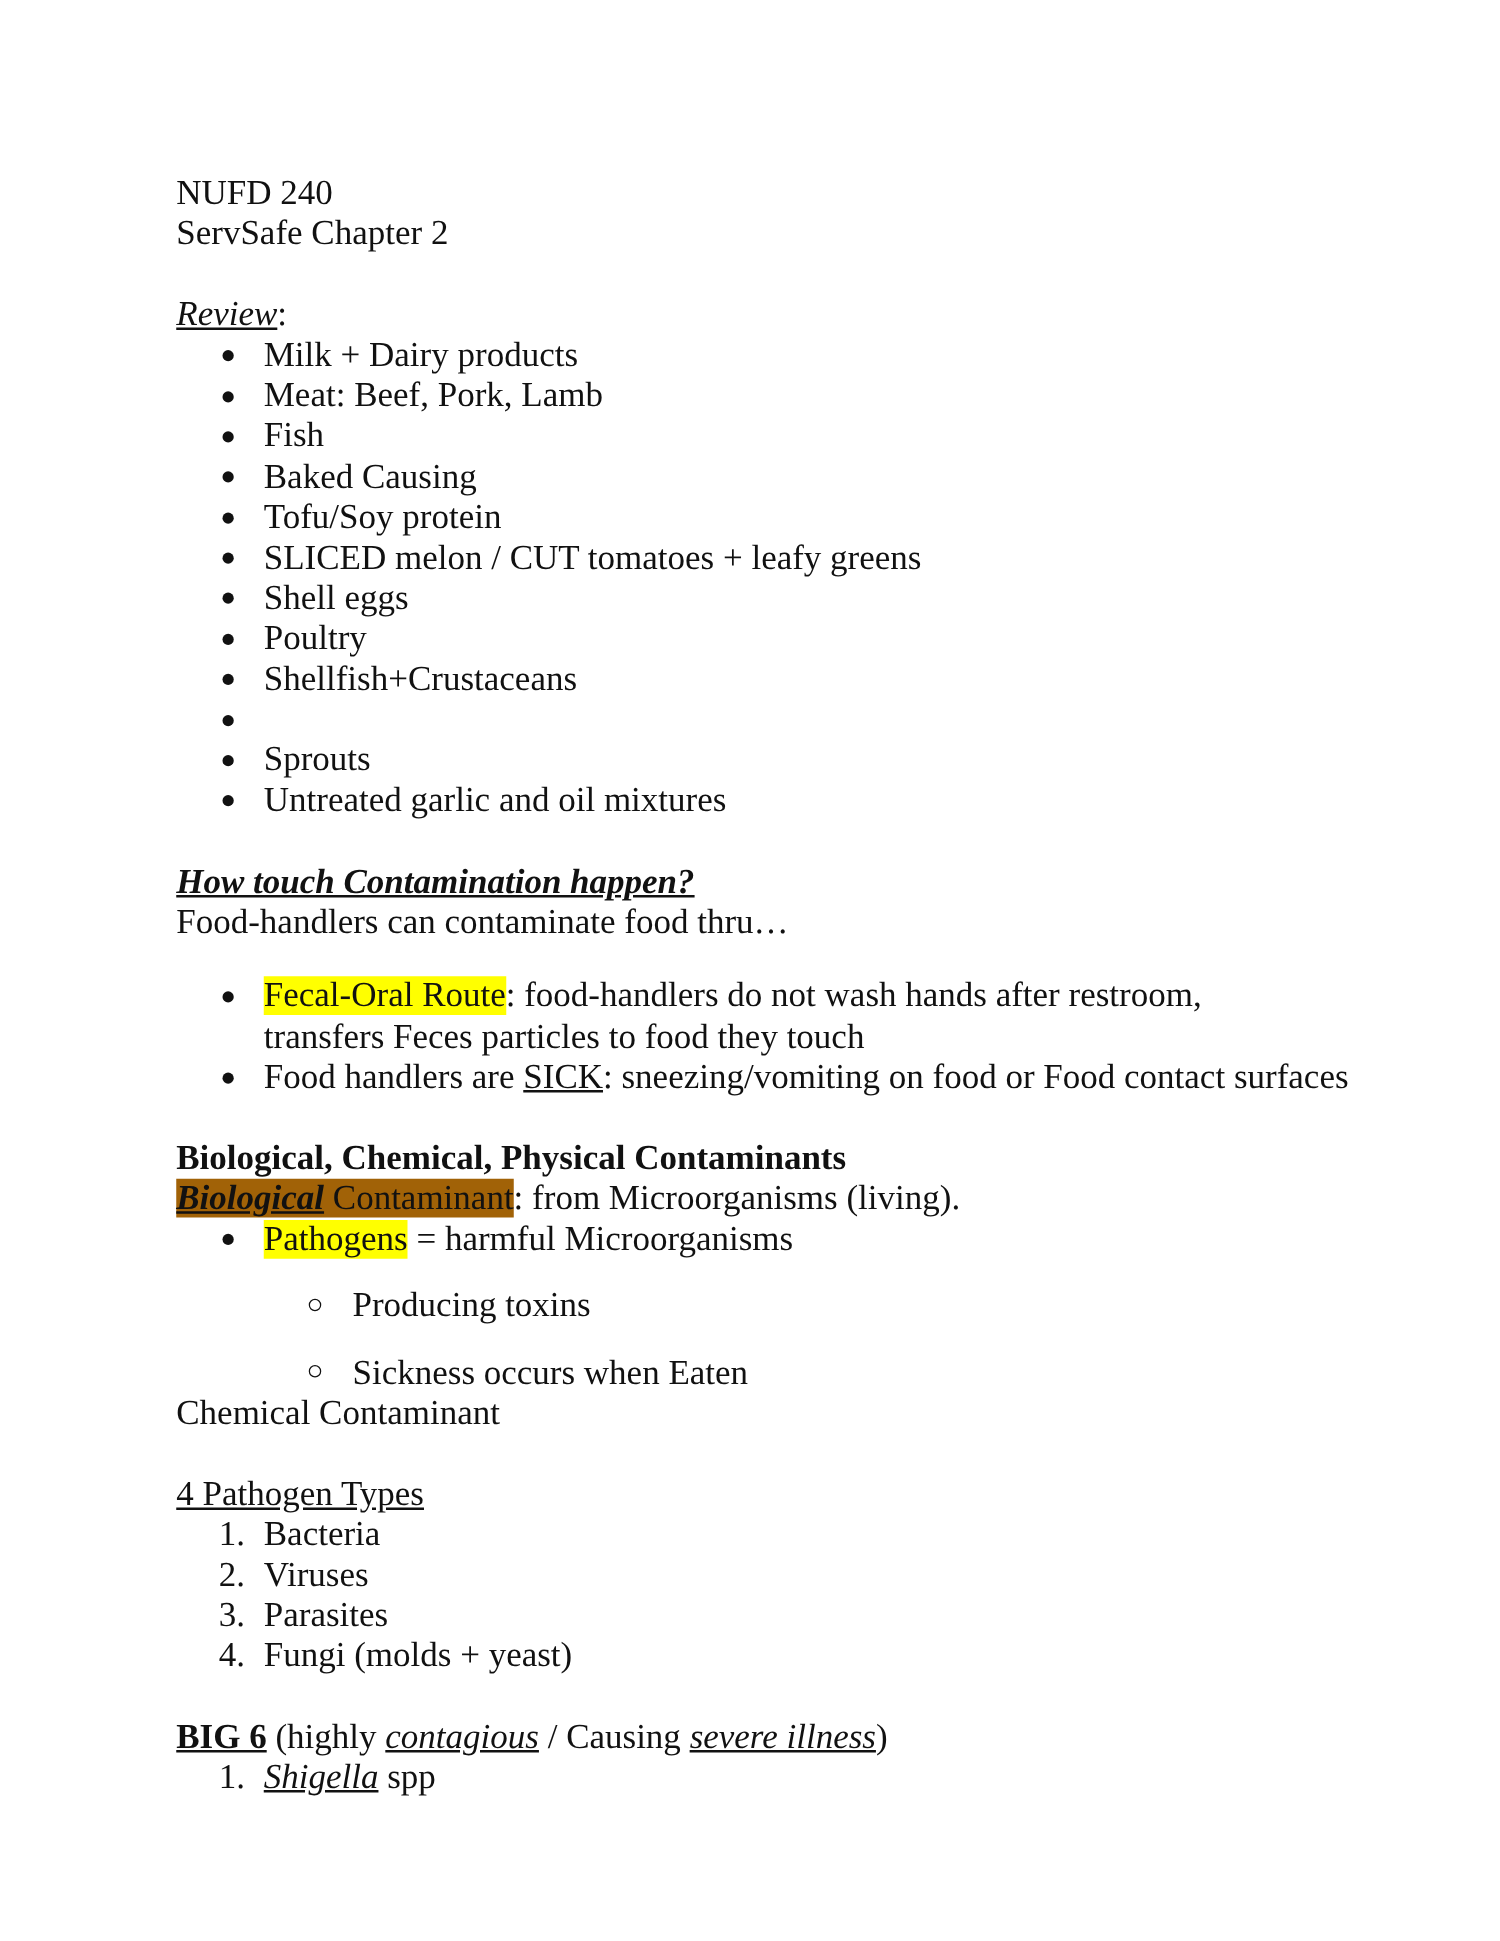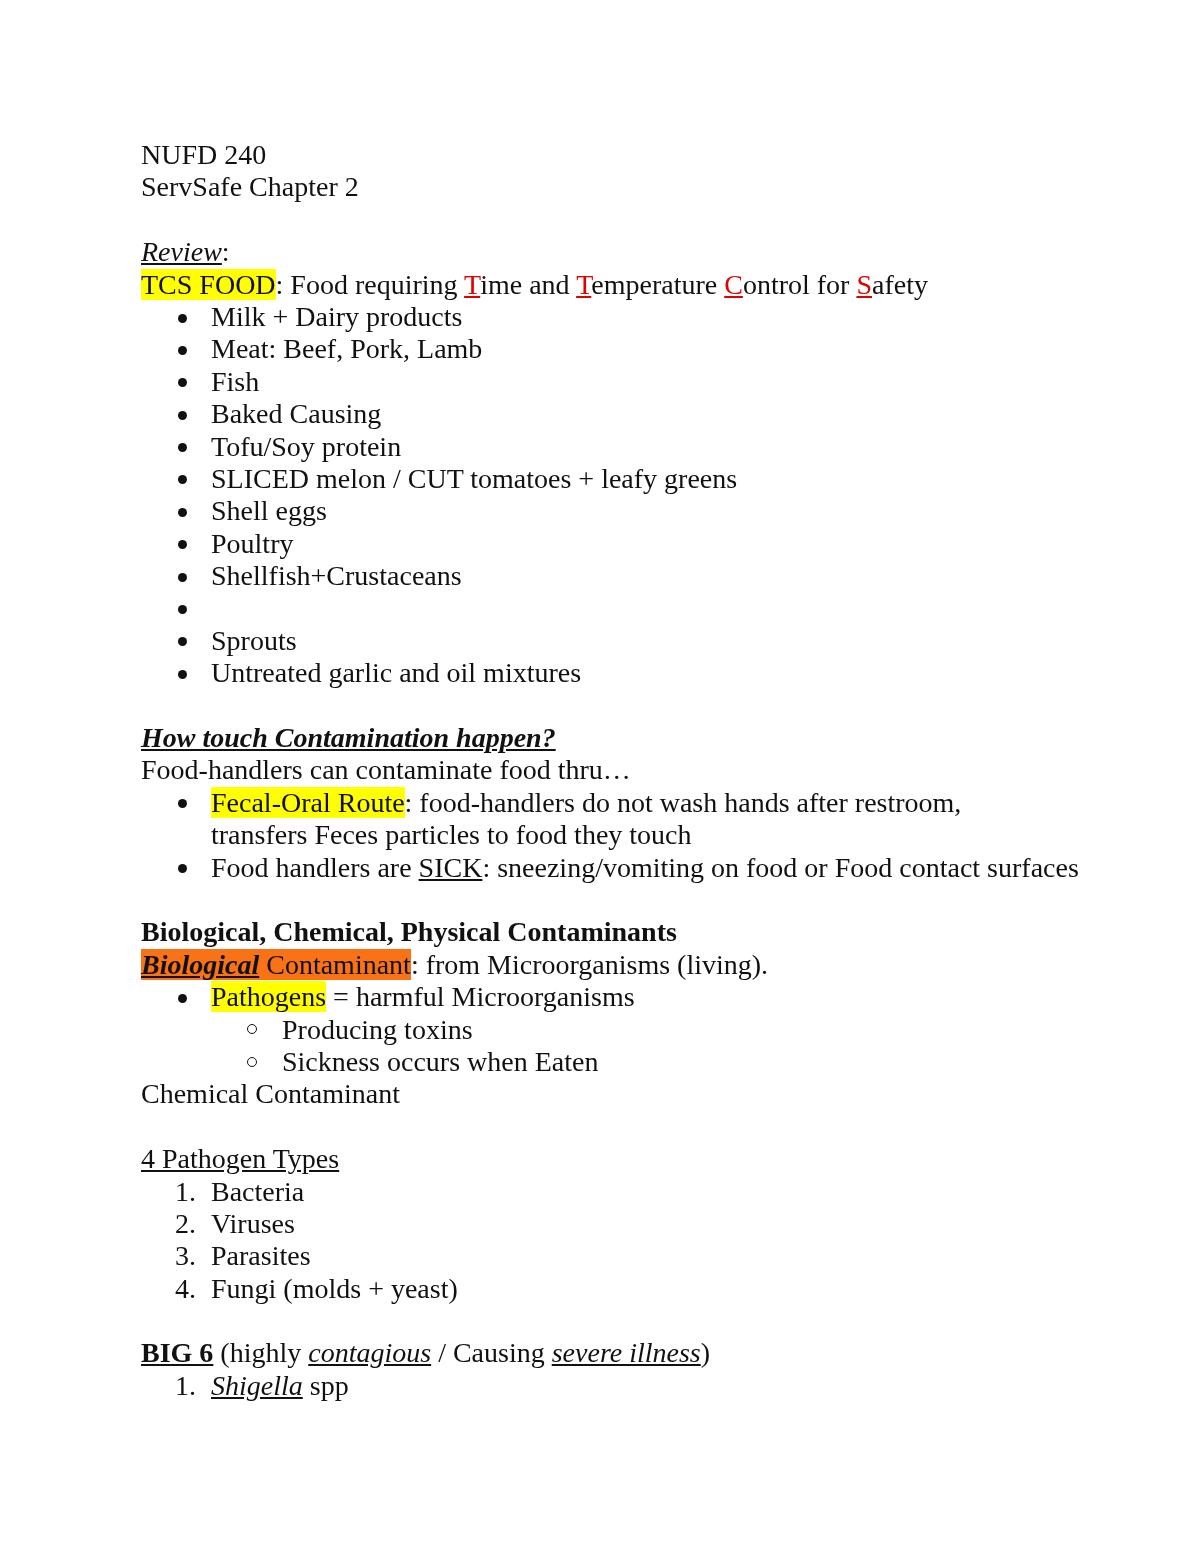--- a/index.html
+++ b/index.html
@@ -2,68 +2,67 @@
 <html><head>
 <meta charset="utf-8">
 <style>
   html, body { margin: 0; padding: 0; background: #ffffff; }
   body { width: 1200px; height: 1553px; position: relative; overflow: hidden;
          font-family: "Liberation Serif", "DejaVu Serif", serif; color: #111; }
   .page { position: absolute; left: 141px; top: 139px; width: 900px; font-size: 28px; line-height: 32.4px; }
   .line { height: 32.4px; white-space: nowrap; }
   .blank { height: 32.4px; }
   .hl-yellow { background: #ffff00; }
-  .hl-orange { background: #f97316; }
+  .hl-orange { background: #a16207; }
   .red-u { color: #e00000; text-decoration: underline; }
   .u { text-decoration: underline; }
   .b { font-weight: bold; }
   .i { font-style: italic; text-decoration: underline; }
   ul, ol { margin: 0; padding: 0; list-style: none; }
   .li { position: relative; height: 32.4px; white-space: nowrap; }
   .li-1 { padding-left: 70px; }
   .li-1 .marker { position: absolute; left: 37px; top: 0; }
-  .li-2 { padding-left: 141px; }
+  .li-2 { padding-left: 141px; margin-top: 21px; }
   .li-2 .marker { position: absolute; left: 106px; top: 0; font-size: 16px; }
   .li-num { padding-left: 70px; }
   .li-num .marker { position: absolute; left: 34px; top: 0; }
   .wrap2 { height: auto; white-space: normal; }
   .dot { display: inline-block; width: 9px; height: 9px; border-radius: 50%; background: #111; vertical-align: middle; margin-top: -3px; }
   .circ { display: inline-block; width: 8px; height: 8px; border-radius: 50%; border: 1.5px solid #111; vertical-align: middle; margin-top: -3px; }
 </style>
 </head>
 <body>
 
 <div class="page">
   <div class="line">NUFD 240</div>
   <div class="line">ServSafe Chapter 2</div>
   <div class="blank"></div>
 
   <div class="line"><span class="i">Review</span><span>:</span></div>
-  <div class="line"><span class="hl-yellow">TCS FOOD</span><span>: Food requiring </span><span class="red-u">T</span><span>ime and </span><span class="red-u">T</span><span>emperature </span><span class="red-u">C</span><span>ontrol for </span><span class="red-u">S</span><span>afety</span></div>
 
   <ul>
     <li class="li li-1"><span class="marker"><span class="dot"></span></span><span>Milk + Dairy products</span></li>
     <li class="li li-1"><span class="marker"><span class="dot"></span></span><span>Meat: Beef, Pork, Lamb</span></li>
     <li class="li li-1"><span class="marker"><span class="dot"></span></span><span>Fish</span></li>
     <li class="li li-1"><span class="marker"><span class="dot"></span></span><span>Baked Causing</span></li>
     <li class="li li-1"><span class="marker"><span class="dot"></span></span><span>Tofu/Soy protein</span></li>
     <li class="li li-1"><span class="marker"><span class="dot"></span></span><span>SLICED melon / CUT tomatoes + leafy greens</span></li>
     <li class="li li-1"><span class="marker"><span class="dot"></span></span><span>Shell eggs</span></li>
     <li class="li li-1"><span class="marker"><span class="dot"></span></span><span>Poultry</span></li>
     <li class="li li-1"><span class="marker"><span class="dot"></span></span><span>Shellfish+Crustaceans</span></li>
     <li class="li li-1"><span class="marker"><span class="dot"></span></span></li>
     <li class="li li-1"><span class="marker"><span class="dot"></span></span><span>Sprouts</span></li>
     <li class="li li-1"><span class="marker"><span class="dot"></span></span><span>Untreated garlic and oil mixtures</span></li>
   </ul>
   <div class="blank"></div>
 
   <div class="line b i">How touch Contamination happen?</div>
   <div class="line">Food-handlers can contaminate food thru…</div>
   <ul>
-    <li class="li li-1 wrap2" style="width:790px;"><span class="marker"><span class="dot"></span></span><span class="hl-yellow">Fecal-Oral Route</span><span>: food-handlers do not wash hands after restroom, transfers Feces particles to food they touch</span></li>
+    <li class="li li-1 wrap2" style="width:790px;margin-top:27px;"><span class="marker"><span class="dot"></span></span><span class="hl-yellow">Fecal-Oral Route</span><span>: food-handlers do not wash hands after restroom, transfers Feces particles to food they touch</span></li>
     <li class="li li-1"><span class="marker"><span class="dot"></span></span><span>Food handlers are </span><span class="u">SICK</span><span>: sneezing/vomiting on food or Food contact surfaces</span></li>
   </ul>
   <div class="blank"></div>
 
   <div class="line b">Biological, Chemical, Physical Contaminants</div>
   <div class="line"><span class="hl-orange"><span class="b i">Biological</span><span> Contaminant</span></span><span>: from Microorganisms (living).</span></div>
   <ul>
     <li class="li li-1"><span class="marker"><span class="dot"></span></span><span class="hl-yellow">Pathogens</span><span> = harmful Microorganisms</span></li>
     <li class="li li-2"><span class="marker"><span class="circ"></span></span><span>Producing toxins</span></li>
     <li class="li li-2"><span class="marker"><span class="circ"></span></span><span>Sickness occurs when Eaten</span></li>

